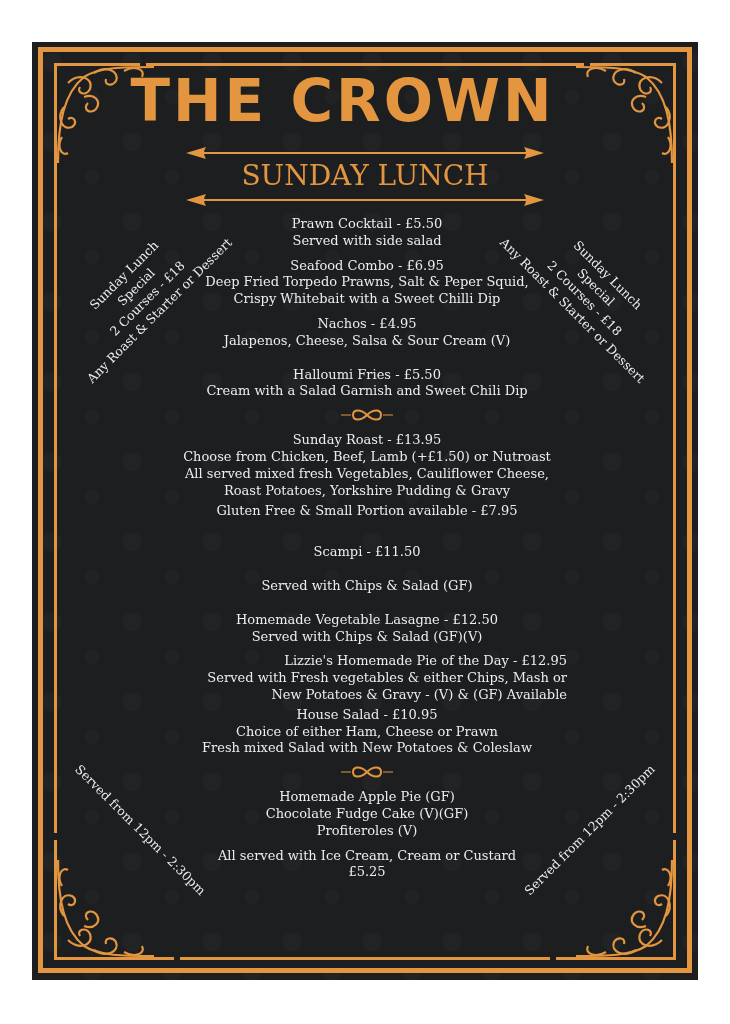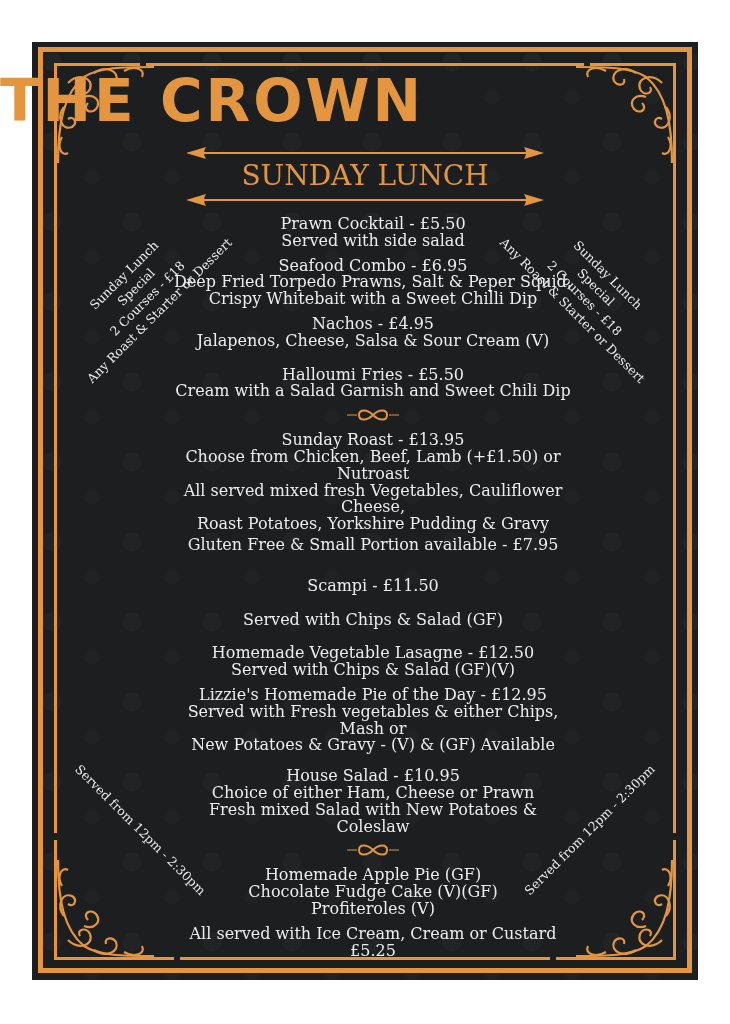--- a/index.html
+++ b/index.html
@@ -17,32 +17,32 @@
     background-size: 80px 80px, 80px 80px;
   }
   .frame-outer {
     position: absolute; left: 38px; top: 47px; width: 654px; height: 926px;
     box-sizing: border-box; border: 5px solid #e3963f;
   }
   .hline { position: absolute; height: 3px; background: #e3963f; }
   .vline { position: absolute; width: 3px; background: #e3963f; }
   .corner { position: absolute; width: 110px; height: 110px; }
   .title {
-    position: absolute; left: 0; width: 685px; top: 66px; 
+    position: absolute; left: 0; width: 685px; top: 66px; text-align: center;
     color: #e3963f; font-family: "DejaVu Sans", sans-serif; font-weight: bold;
     font-size: 58px; letter-spacing: 3px; line-height: 70px;
   }
   .arrow-rule { position: absolute; left: 184px; width: 362px; height: 14px; }
   .subtitle {
     position: absolute; left: 0; width: 730px; top: 158px; text-align: center;
     color: #e3963f; font-family: "DejaVu Serif", serif; font-size: 28px; line-height: 36px;
   }
   .menu {
-    position: absolute; left: 173px; width: 400px; top: 216px;
-    text-align: center; color: #ededed; font-size: 16px; line-height: 16.8px;
+    position: absolute; left: 167px; width: 400px; top: 216px;
+    text-align: center; color: #ededed; font-size: 13px; line-height: 16.8px;
   }
   .menu p { margin: 0; }
   .item { margin-bottom: 8px; }
   .item.gap { margin-bottom: 17px; }
   .divider { display: flex; justify-content: center; margin: 6px 0 10px; }
   .diag {
     position: absolute; color: #ededed; text-align: center;
     font-size: 12.5px; line-height: 16.5px; white-space: nowrap;
   }
   .diag p { margin: 0; }
@@ -171,21 +171,21 @@
   <div class="item gap" style="margin-top:24px;">
     <p>Scampi - £11.50</p>
   </div>
   <div class="item gap">
     <p>Served with Chips &amp; Salad (GF)</p>
   </div>
   <div class="item">
     <p>Homemade Vegetable Lasagne - £12.50</p>
     <p>Served with Chips &amp; Salad (GF)(V)</p>
   </div>
-  <div class="item" style="margin-bottom:14px;">
+  <div class="item" style="margin-bottom:3px;text-align:right;">
     <p>Lizzie's Homemade Pie of the Day - £12.95</p>
     <p>Served with Fresh vegetables &amp; either Chips, Mash or</p>
     <p>New Potatoes &amp; Gravy - (V) &amp; (GF) Available</p>
   </div>
   <div class="item">
     <p>House Salad - £10.95</p>
     <p>Choice of either Ham, Cheese or Prawn</p>
     <p>Fresh mixed Salad with New Potatoes &amp; Coleslaw</p>
   </div>
 

